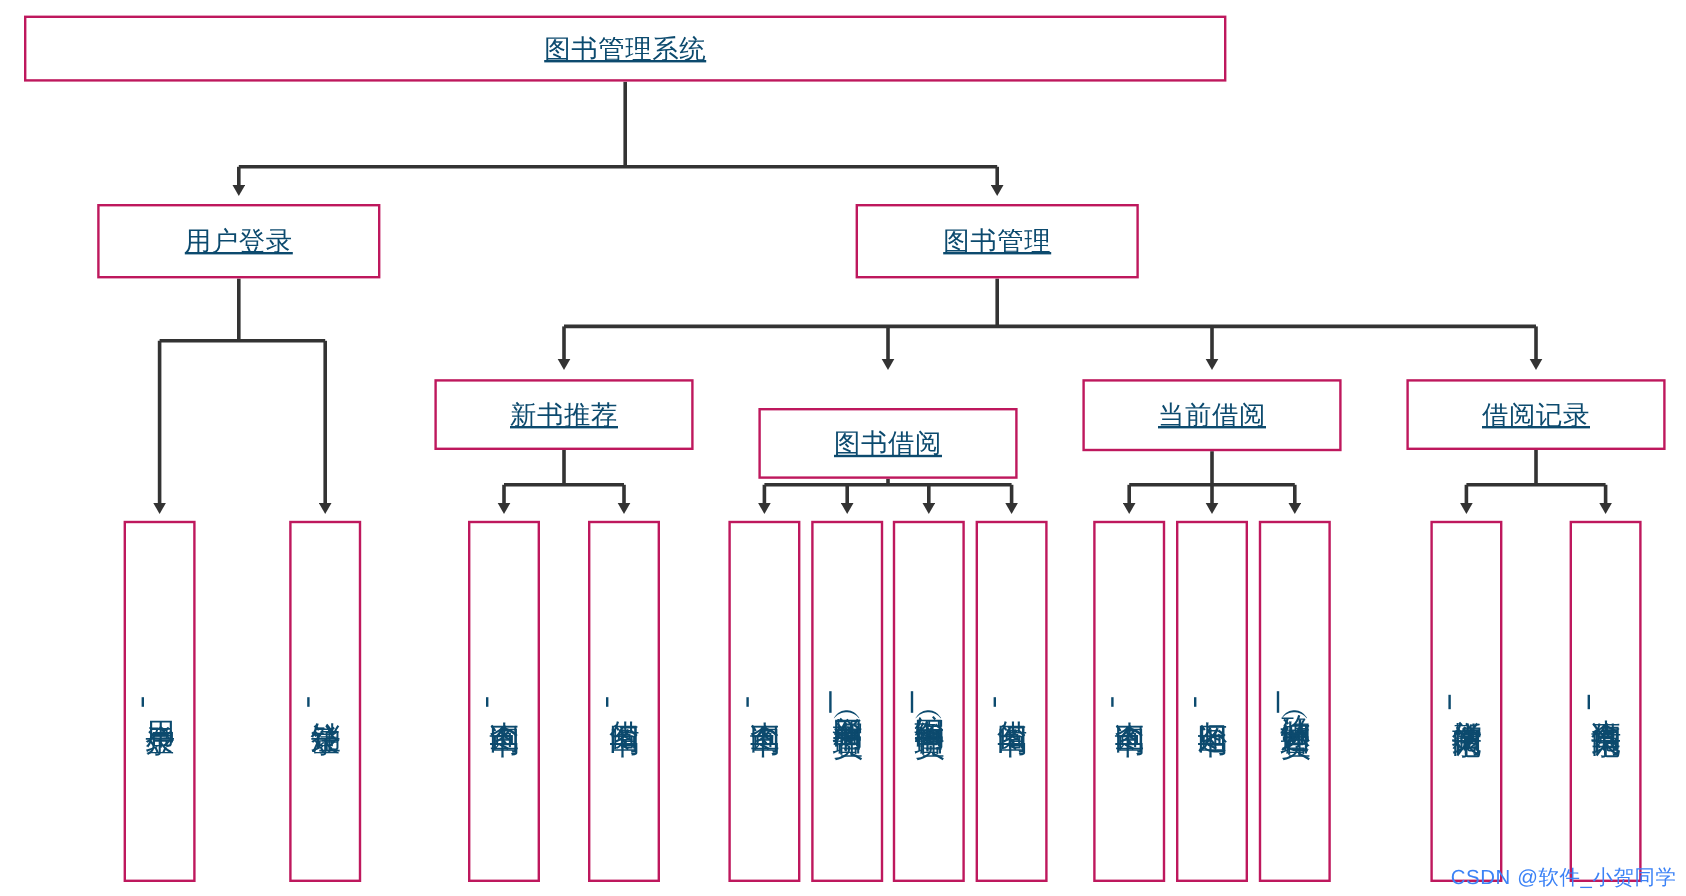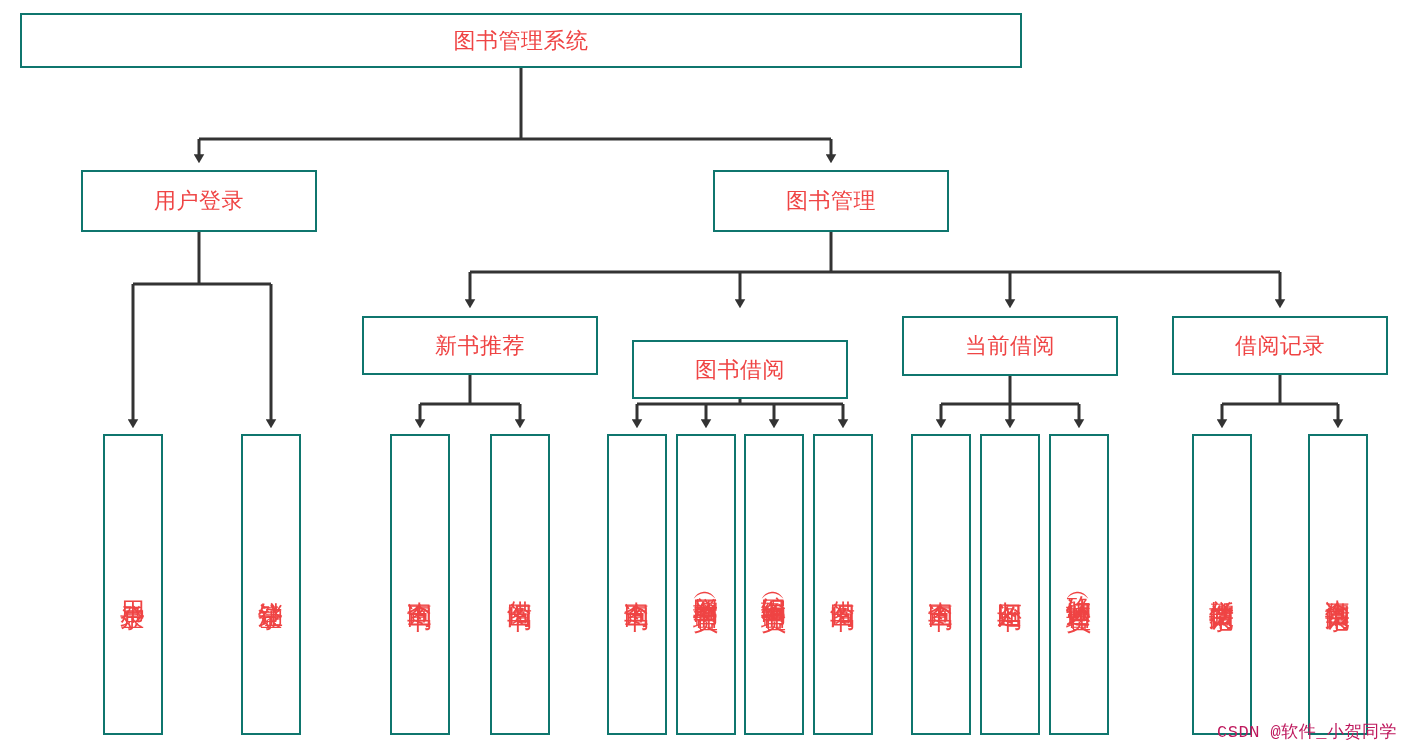--- a/index.html
+++ b/index.html
@@ -24,25 +24,26 @@
     left: 0;
     top: 0;
     width: 1405px;
     height: 747px;
     pointer-events: none;
   }
   .node {
     position: absolute;
     box-sizing: border-box;
     background: #ffffff;
-    border: 2px solid #0f766e;
+    border: 2px solid #be185d;
     display: flex;
     align-items: center;
     justify-content: center;
-    color: #ef4444;
+    color: #0c4a6e;
+    text-decoration: underline;
   }
   .node-label {
     display: block;
     text-align: center;
     line-height: 1.18;
     letter-spacing: 0.5px;
     white-space: nowrap;
   }
   .node.horizontal .node-label {
     font-size: 22px;
@@ -58,24 +59,24 @@
     font-size: 25px;
     line-height: 1.12;
     letter-spacing: 2px;
     max-height: 100%;
   }
   #watermark {
     position: absolute;
     right: 8px;
     bottom: 4px;
     font-size: 17px;
-    color: #be185d;
+    color: #3b82f6;
     letter-spacing: 0.5px;
     white-space: nowrap;
-    font-family: Liberation Mono, monospace;
+    font-family: Liberation Sans, sans-serif;
   }
 </style>
 </head>
 <body>
 
 <div id="diagram-root">
 
   <svg class="connectors" viewBox="0 0 1405 747" xmlns="http://www.w3.org/2000/svg">
     <defs>
       <marker id="arrow" viewBox="0 0 12 14" refX="1" refY="7" markerWidth="9" markerHeight="11" orient="auto-start-reverse" markerUnits="userSpaceOnUse">
@@ -130,21 +131,21 @@
     <span class="node-label">图书管理系统</span>
   </div>
 
   <div class="node horizontal" style="left:81px; top:170px; width:236px; height:62px;">
     <span class="node-label">用户登录</span>
   </div>
   <div class="node horizontal" style="left:713px; top:170px; width:236px; height:62px;">
     <span class="node-label">图书管理</span>
   </div>
 
-  <div class="node horizontal" style="left:362px; top:316px; width:236px; height:59px;">
+  <div class="node horizontal" style="left:362px; top:316px; width:216px; height:59px;">
     <span class="node-label">新书推荐</span>
   </div>
   <div class="node horizontal" style="left:632px; top:316px; width:216px; height:59px;margin-top:24px;">
     <span class="node-label">图书借阅</span>
   </div>
   <div class="node horizontal" style="left:902px; top:316px; width:216px; height:60px;">
     <span class="node-label">当前借阅</span>
   </div>
   <div class="node horizontal" style="left:1172px; top:316px; width:216px; height:59px;">
     <span class="node-label">借阅记录</span>

